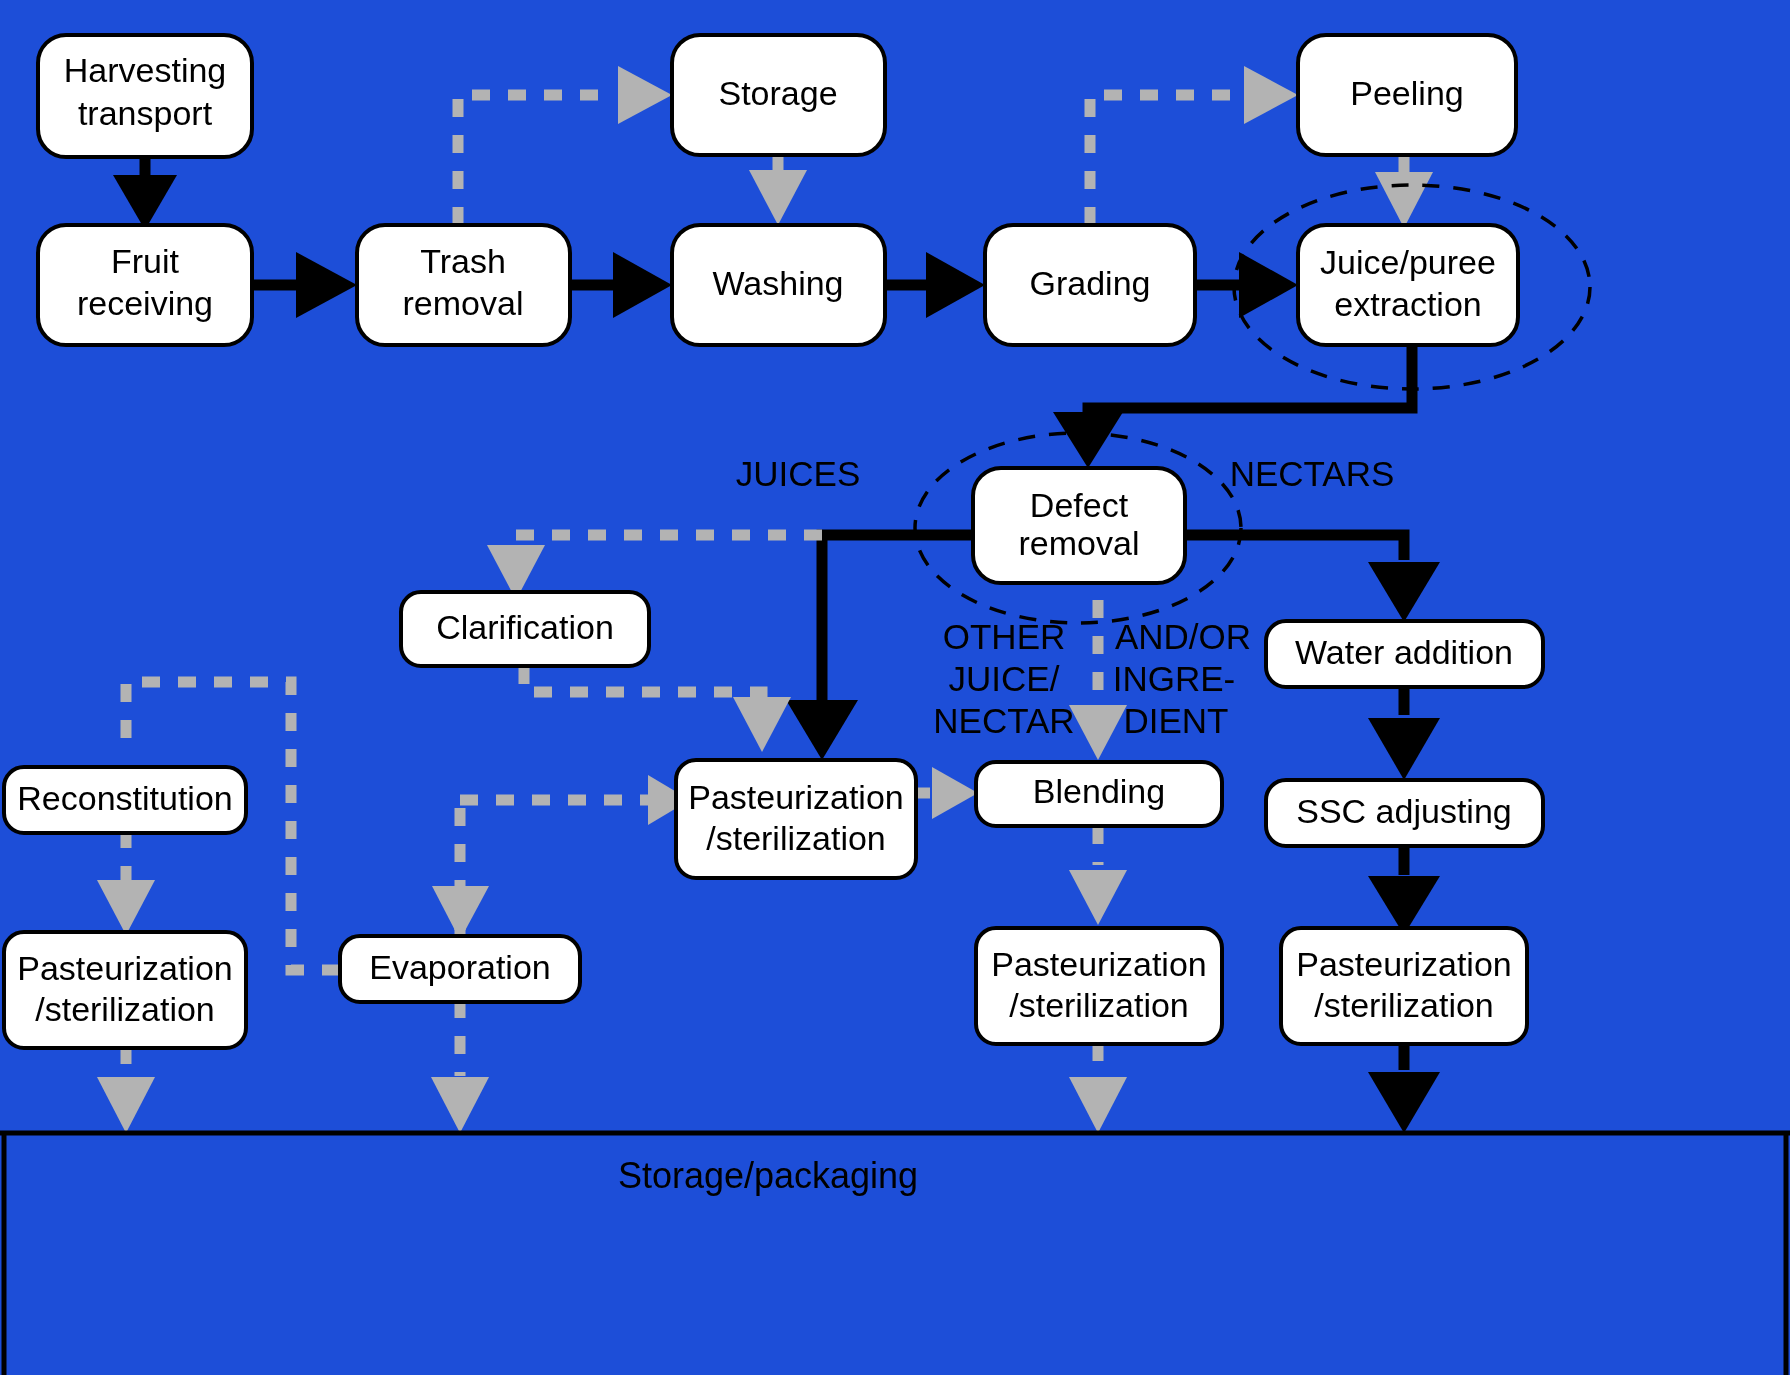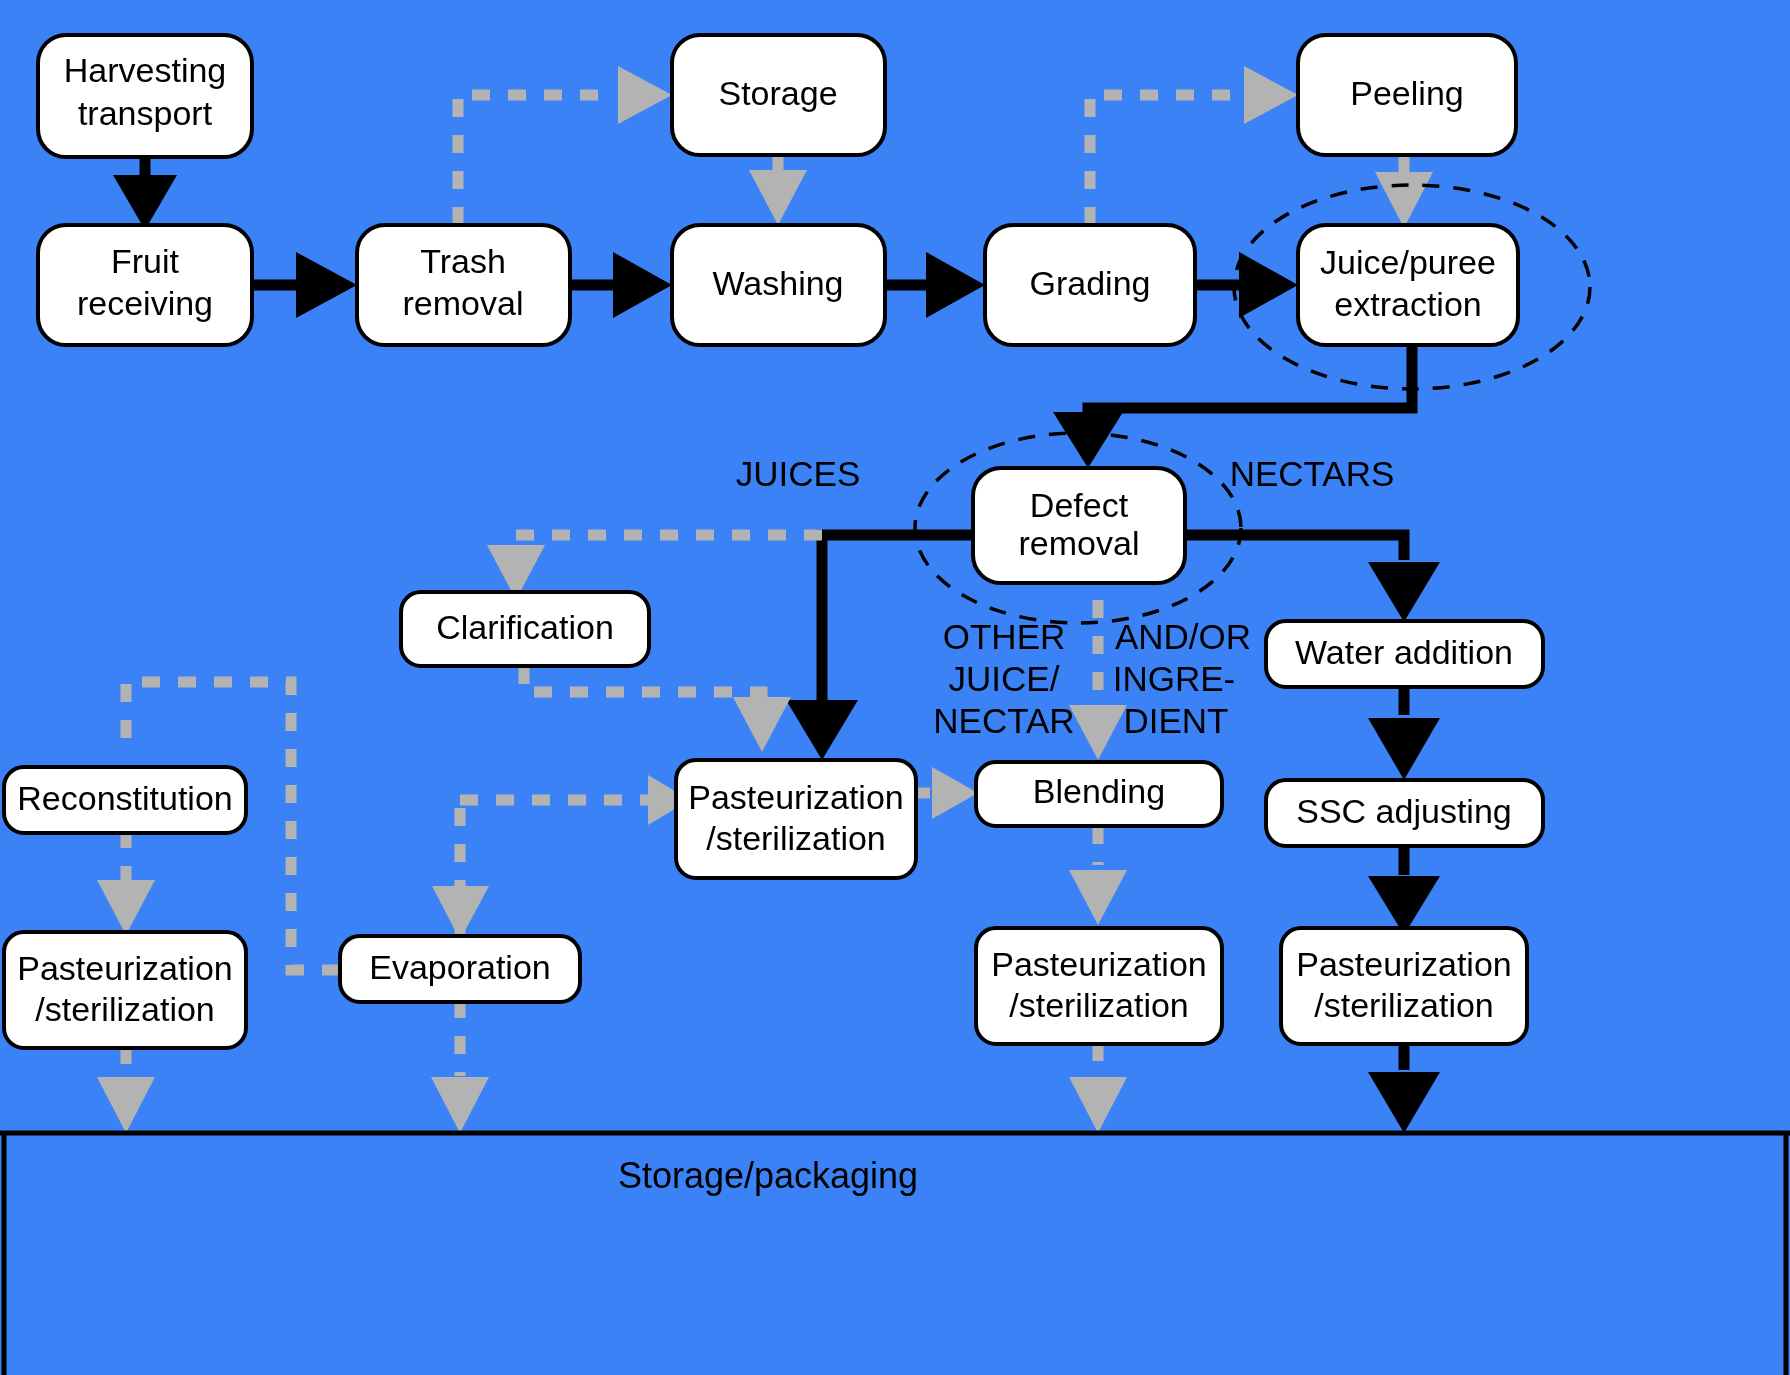--- a/index.html
+++ b/index.html
@@ -7,21 +7,21 @@
     padding: 0;
     background: #ffffff;
   }
   body {
     font-family: "Liberation Sans", sans-serif;
   }
   #diagram-root {
     position: relative;
     width: 1790px;
     height: 1375px;
-    background: #3b82f6;
+    background: #1d4ed8;
     overflow: hidden;
   }
   svg.flow {
     display: block;
     width: 1790px;
     height: 1375px;
   }
   .node-rect {
     fill: #ffffff;
     stroke: #000000;

